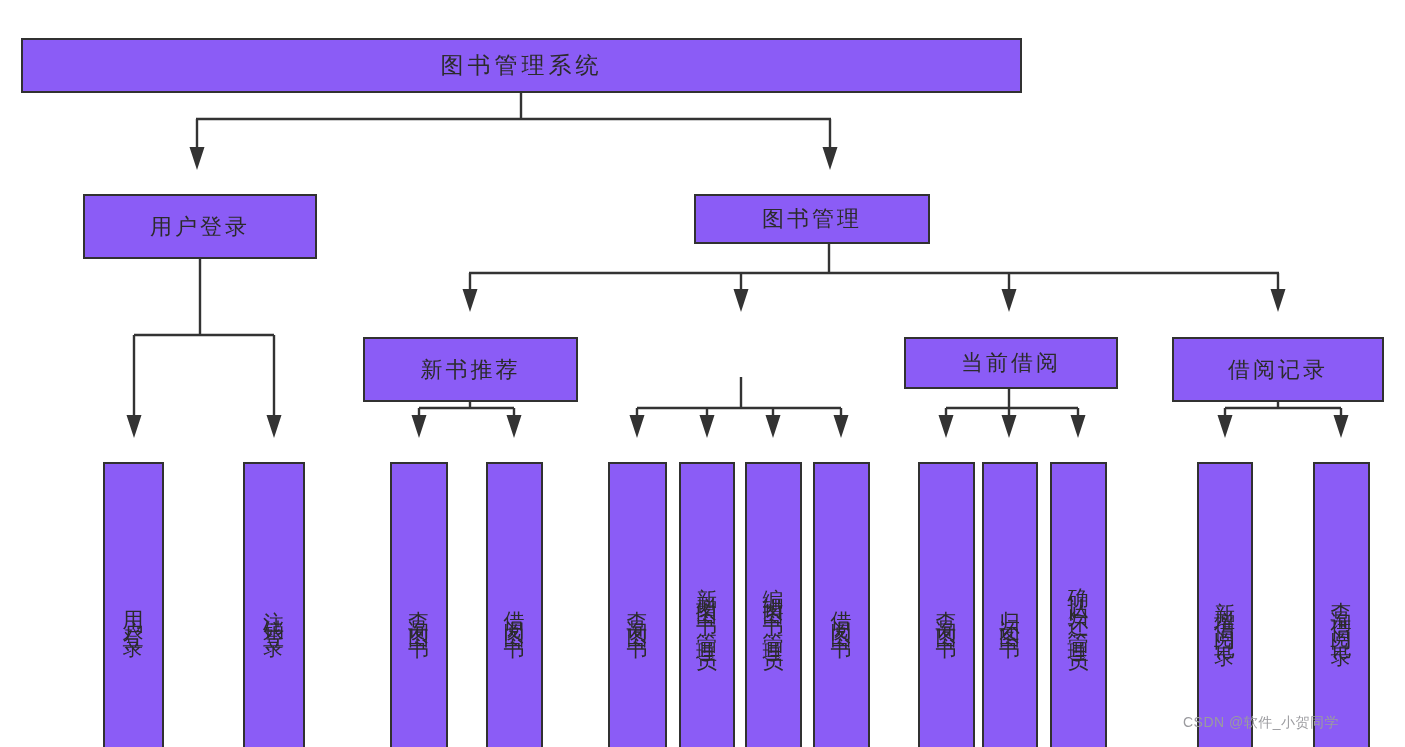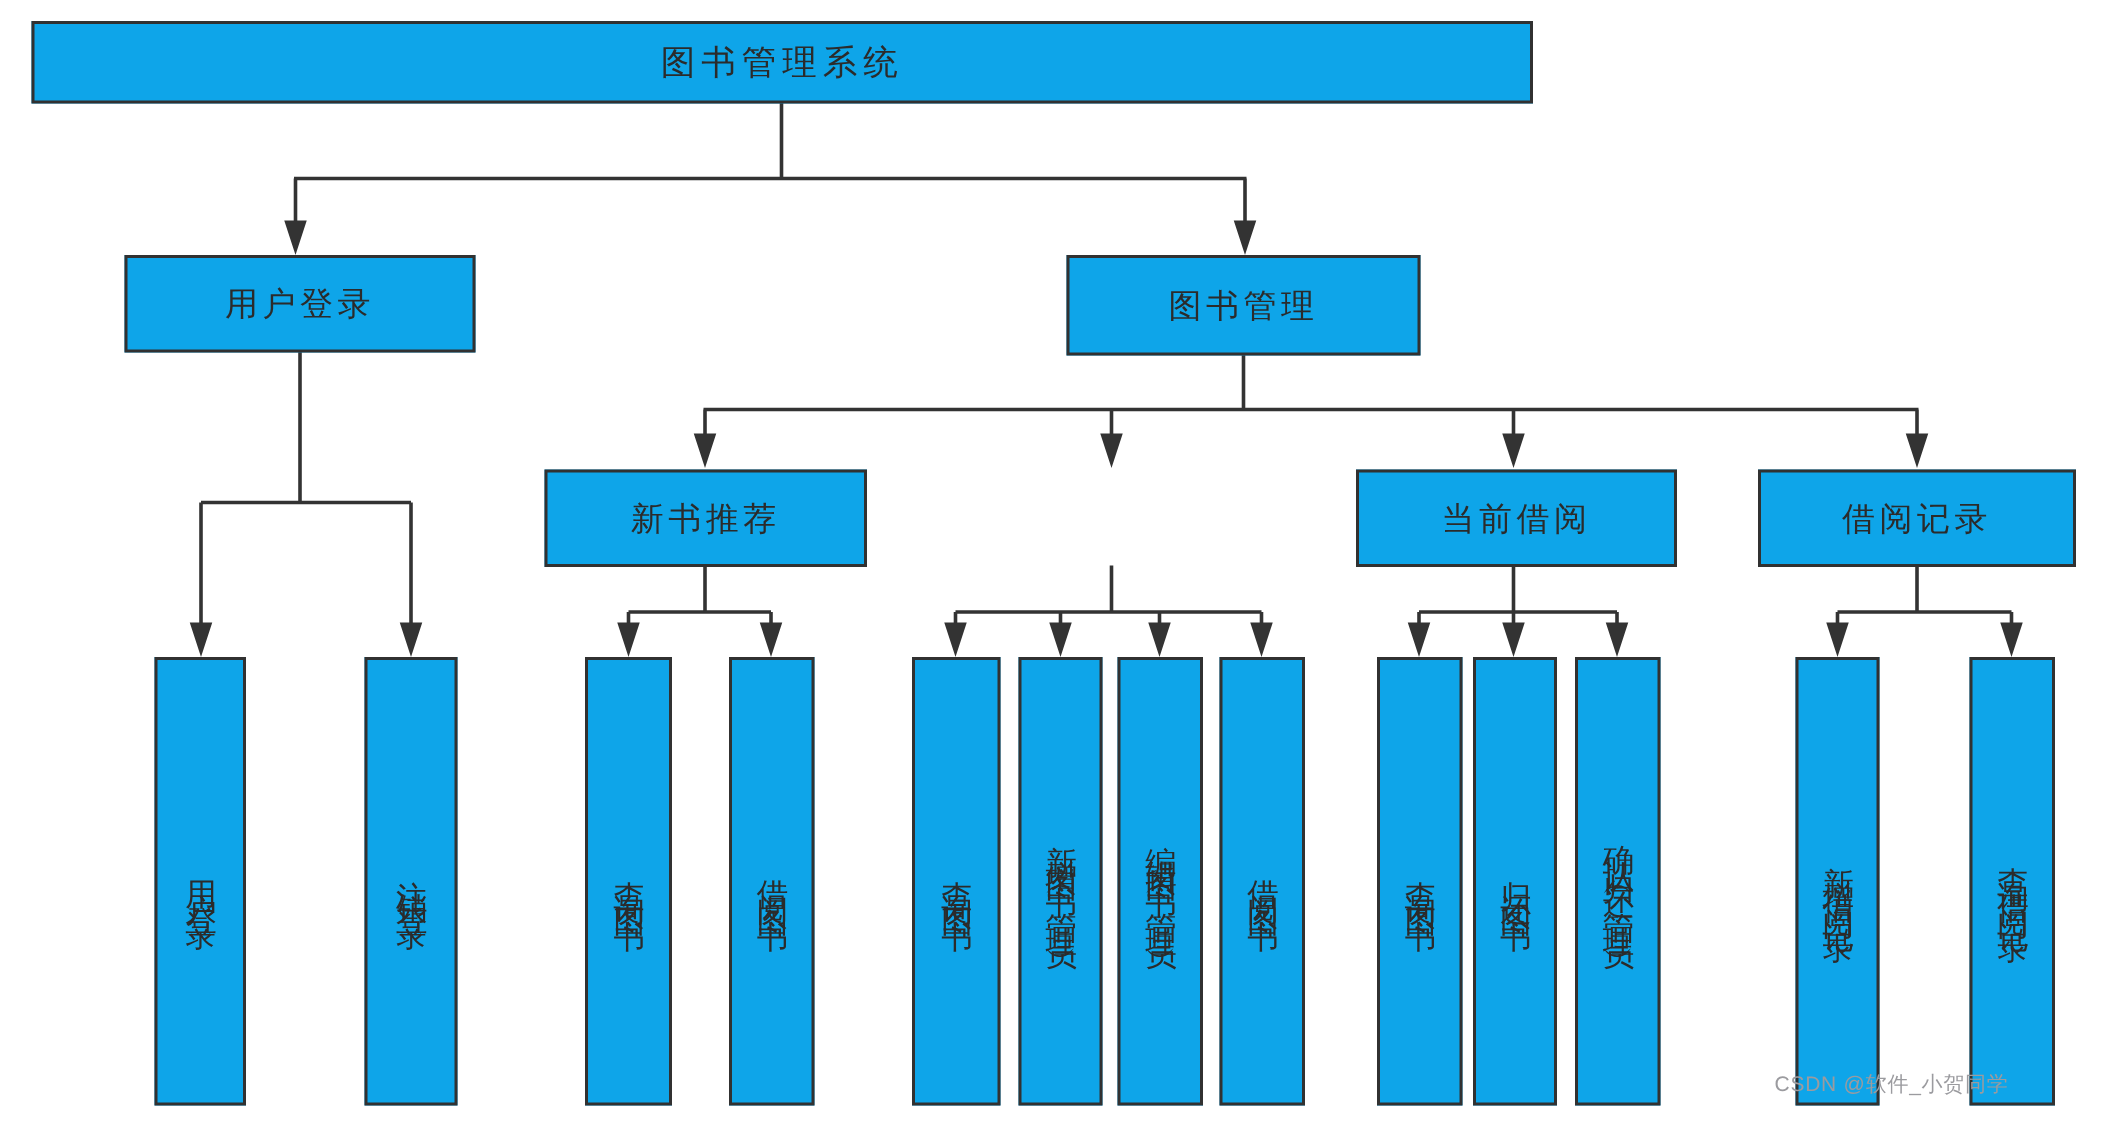--- a/index.html
+++ b/index.html
@@ -5,21 +5,21 @@
   html,body{margin:0;padding:0;background:#ffffff;}
   .canvas{
     position:relative;width:1405px;height:747px;background:#ffffff;
     font-family:"Liberation Sans","DejaVu Sans",sans-serif;overflow:hidden;
   }
   .edges{position:absolute;left:0;top:0;width:1405px;height:747px;}
   .edges path.line{stroke:#333333;stroke-width:2.4;fill:none;}
   .edges path.arrow{fill:#333333;stroke:none;}
   .box{
     position:absolute;box-sizing:border-box;border:2.5px solid #313131;
-    background:#0ea5e9;color:#2b2b2b;
+    background:#8b5cf6;color:#2b2b2b;margin-top:24px;
   }
   .hbox{
     display:flex;align-items:center;justify-content:center;
     font-size:22px;letter-spacing:3px;white-space:nowrap;
   }
   .hbox.root{font-size:23px;letter-spacing:4px;}
   .vbox{display:flex;align-items:center;justify-content:center;}
   .vtext{
     writing-mode:vertical-rl;text-orientation:mixed;
     font-size:21px;letter-spacing:9px;line-height:1.0;white-space:nowrap;
@@ -61,24 +61,24 @@
     </g>
     <g>
       <path class="line" d="M1278 377 L1278 409 M1225 408 L1341 408 M1225 408 L1225 417 M1341 408 L1341 417"></path>
       <path class="arrow" d="M1217.5 415 L1232.5 415 L1225 438 Z M1333.5 415 L1348.5 415 L1341 438 Z"></path>
     </g>
   </svg>
 
   <div class="box hbox root" style="left:21px;top:14px;width:1001px;height:55px;">图书管理系统</div>
 
   <div class="box hbox" style="left:83px;top:170px;width:234px;height:65px;">用户登录</div>
-  <div class="box hbox" style="left:711px;top:170px;width:236px;height:67px;">图书管理</div>
+  <div class="box hbox" style="left:694px;top:170px;width:236px;height:50px;">图书管理</div>
 
   <div class="box hbox" style="left:363px;top:313px;width:215px;height:65px;">新书推荐</div>
-  <div class="box hbox" style="left:904px;top:313px;width:214px;height:65px;">当前借阅</div>
+  <div class="box hbox" style="left:904px;top:313px;width:214px;height:52px;">当前借阅</div>
   <div class="box hbox" style="left:1172px;top:313px;width:212px;height:65px;">借阅记录</div>
 
   <div class="box vbox" style="left:103px;top:438px;width:61px;height:299px;">
     <span class="vtext">用户登录</span>
   </div>
   <div class="box vbox" style="left:243px;top:438px;width:62px;height:299px;">
     <span class="vtext">注销登录</span>
   </div>
 
   <div class="box vbox" style="left:390px;top:438px;width:58px;height:299px;">

